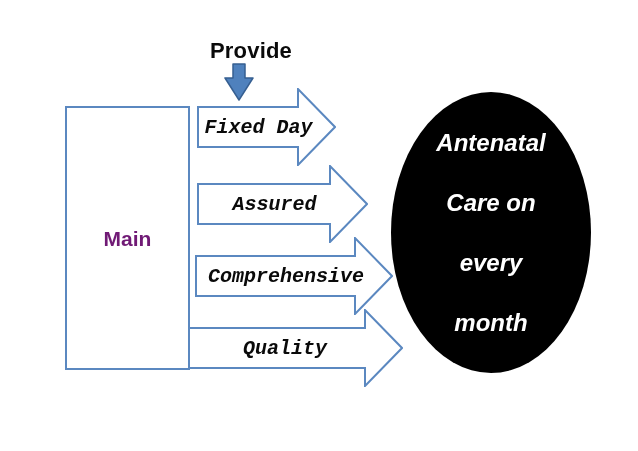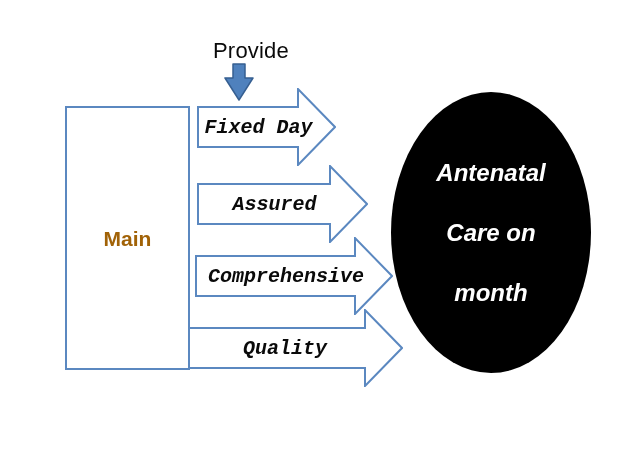--- a/index.html
+++ b/index.html
@@ -15,21 +15,21 @@
     background: #ffffff;
     overflow: hidden;
   }
   .provide-label {
     position: absolute;
     left: 196px;
     top: 38px;
     width: 110px;
     text-align: center;
     font-size: 22px;
-    font-weight: normal;
+    font-weight: bold;
     color: #0a0a0a;
     letter-spacing: 0.2px;
   }
   .down-arrow {
     position: absolute;
     left: 224px;
     top: 63px;
     width: 30px;
     height: 38px;
   }
@@ -44,21 +44,21 @@
     display: flex;
     flex-direction: column;
     align-items: center;
     justify-content: center;
     z-index: 3;
   }
   .objectives-box span {
     font-size: 21px;
     font-weight: bold;
     line-height: 27px;
-    color: #a16207;
+    color: #701a75;
   }
   .arrow-shape {
     position: absolute;
     height: 78px;
     z-index: 2;
     font-family: Liberation Mono, monospace;
   }
   .arrow-shape svg {
     position: absolute;
     left: 0;
@@ -157,16 +157,17 @@
   <div class="arrow-shape arrow-4">
     <svg width="220" height="78" viewBox="0 0 220 78">
       <polygon points="1,19 182,19 182,1 219,39 182,77 182,59 1,59" fill="#ffffff" stroke="#5b88c0" stroke-width="2"></polygon>
     </svg>
     <div class="arrow-label">Quality</div>
   </div>
 
   <div class="oval">
     <span class="line">Antenatal</span>
     <span class="line">Care on</span>
+    <span class="line">every</span>
     <span class="line">month</span>
   </div>
 
 </div>
 
 </body></html>

